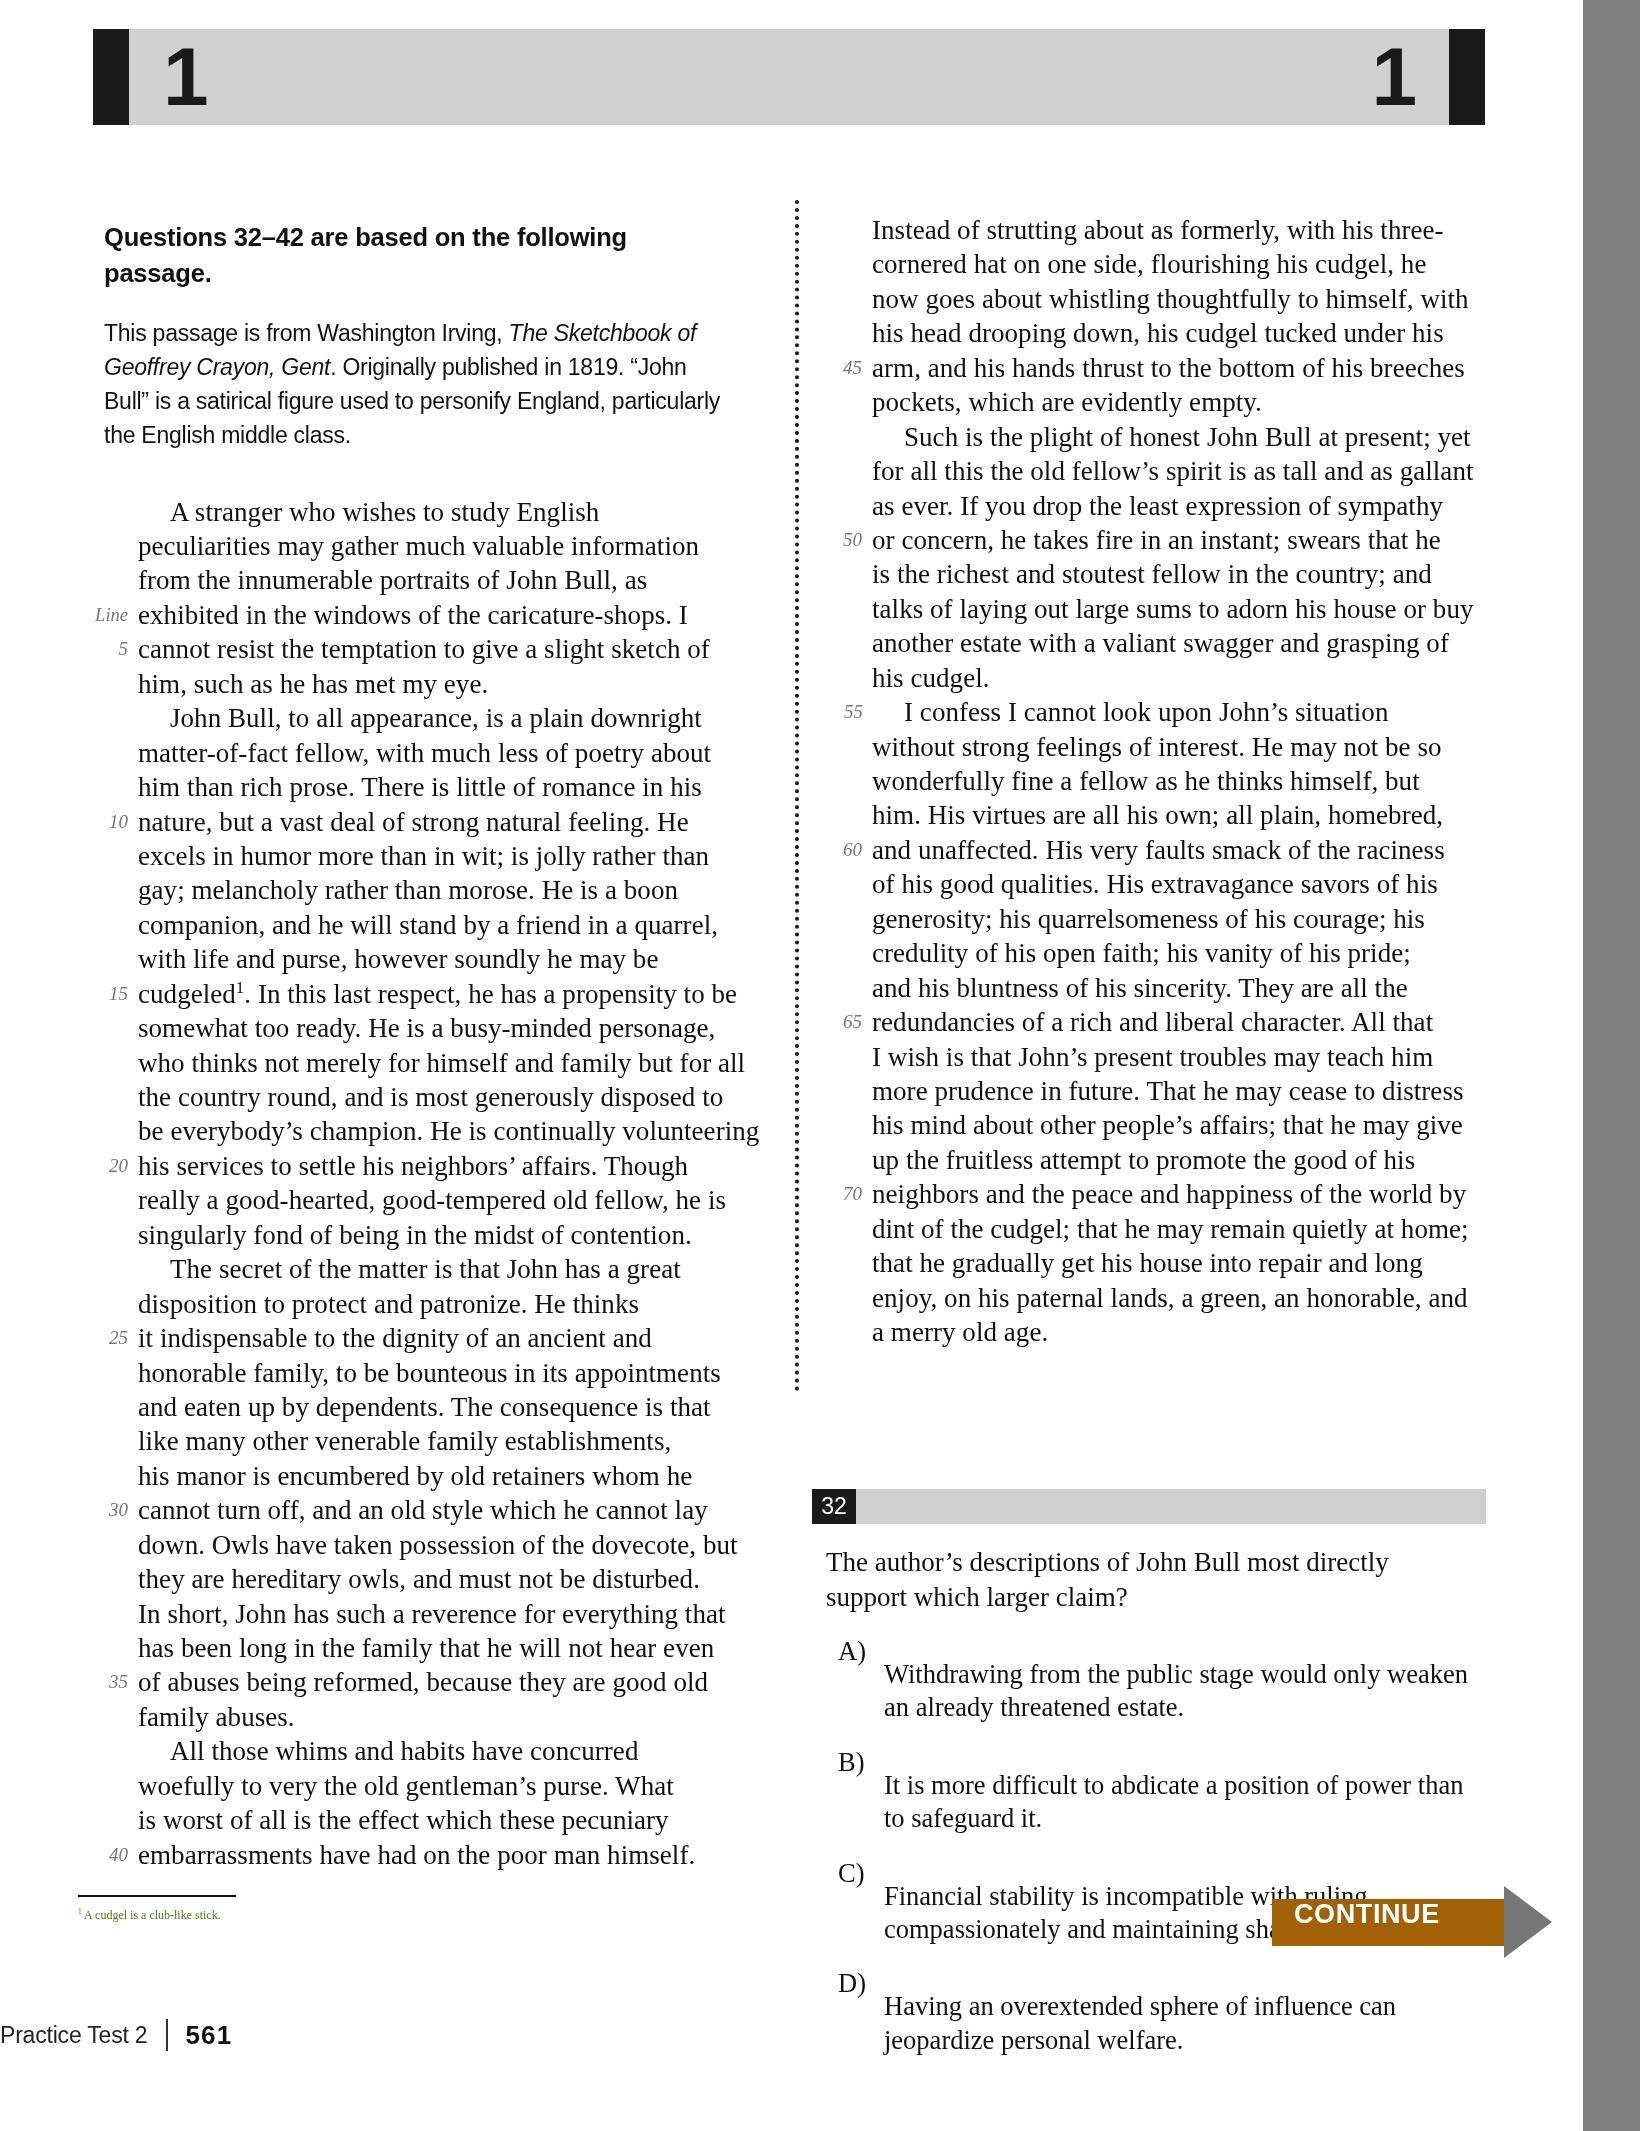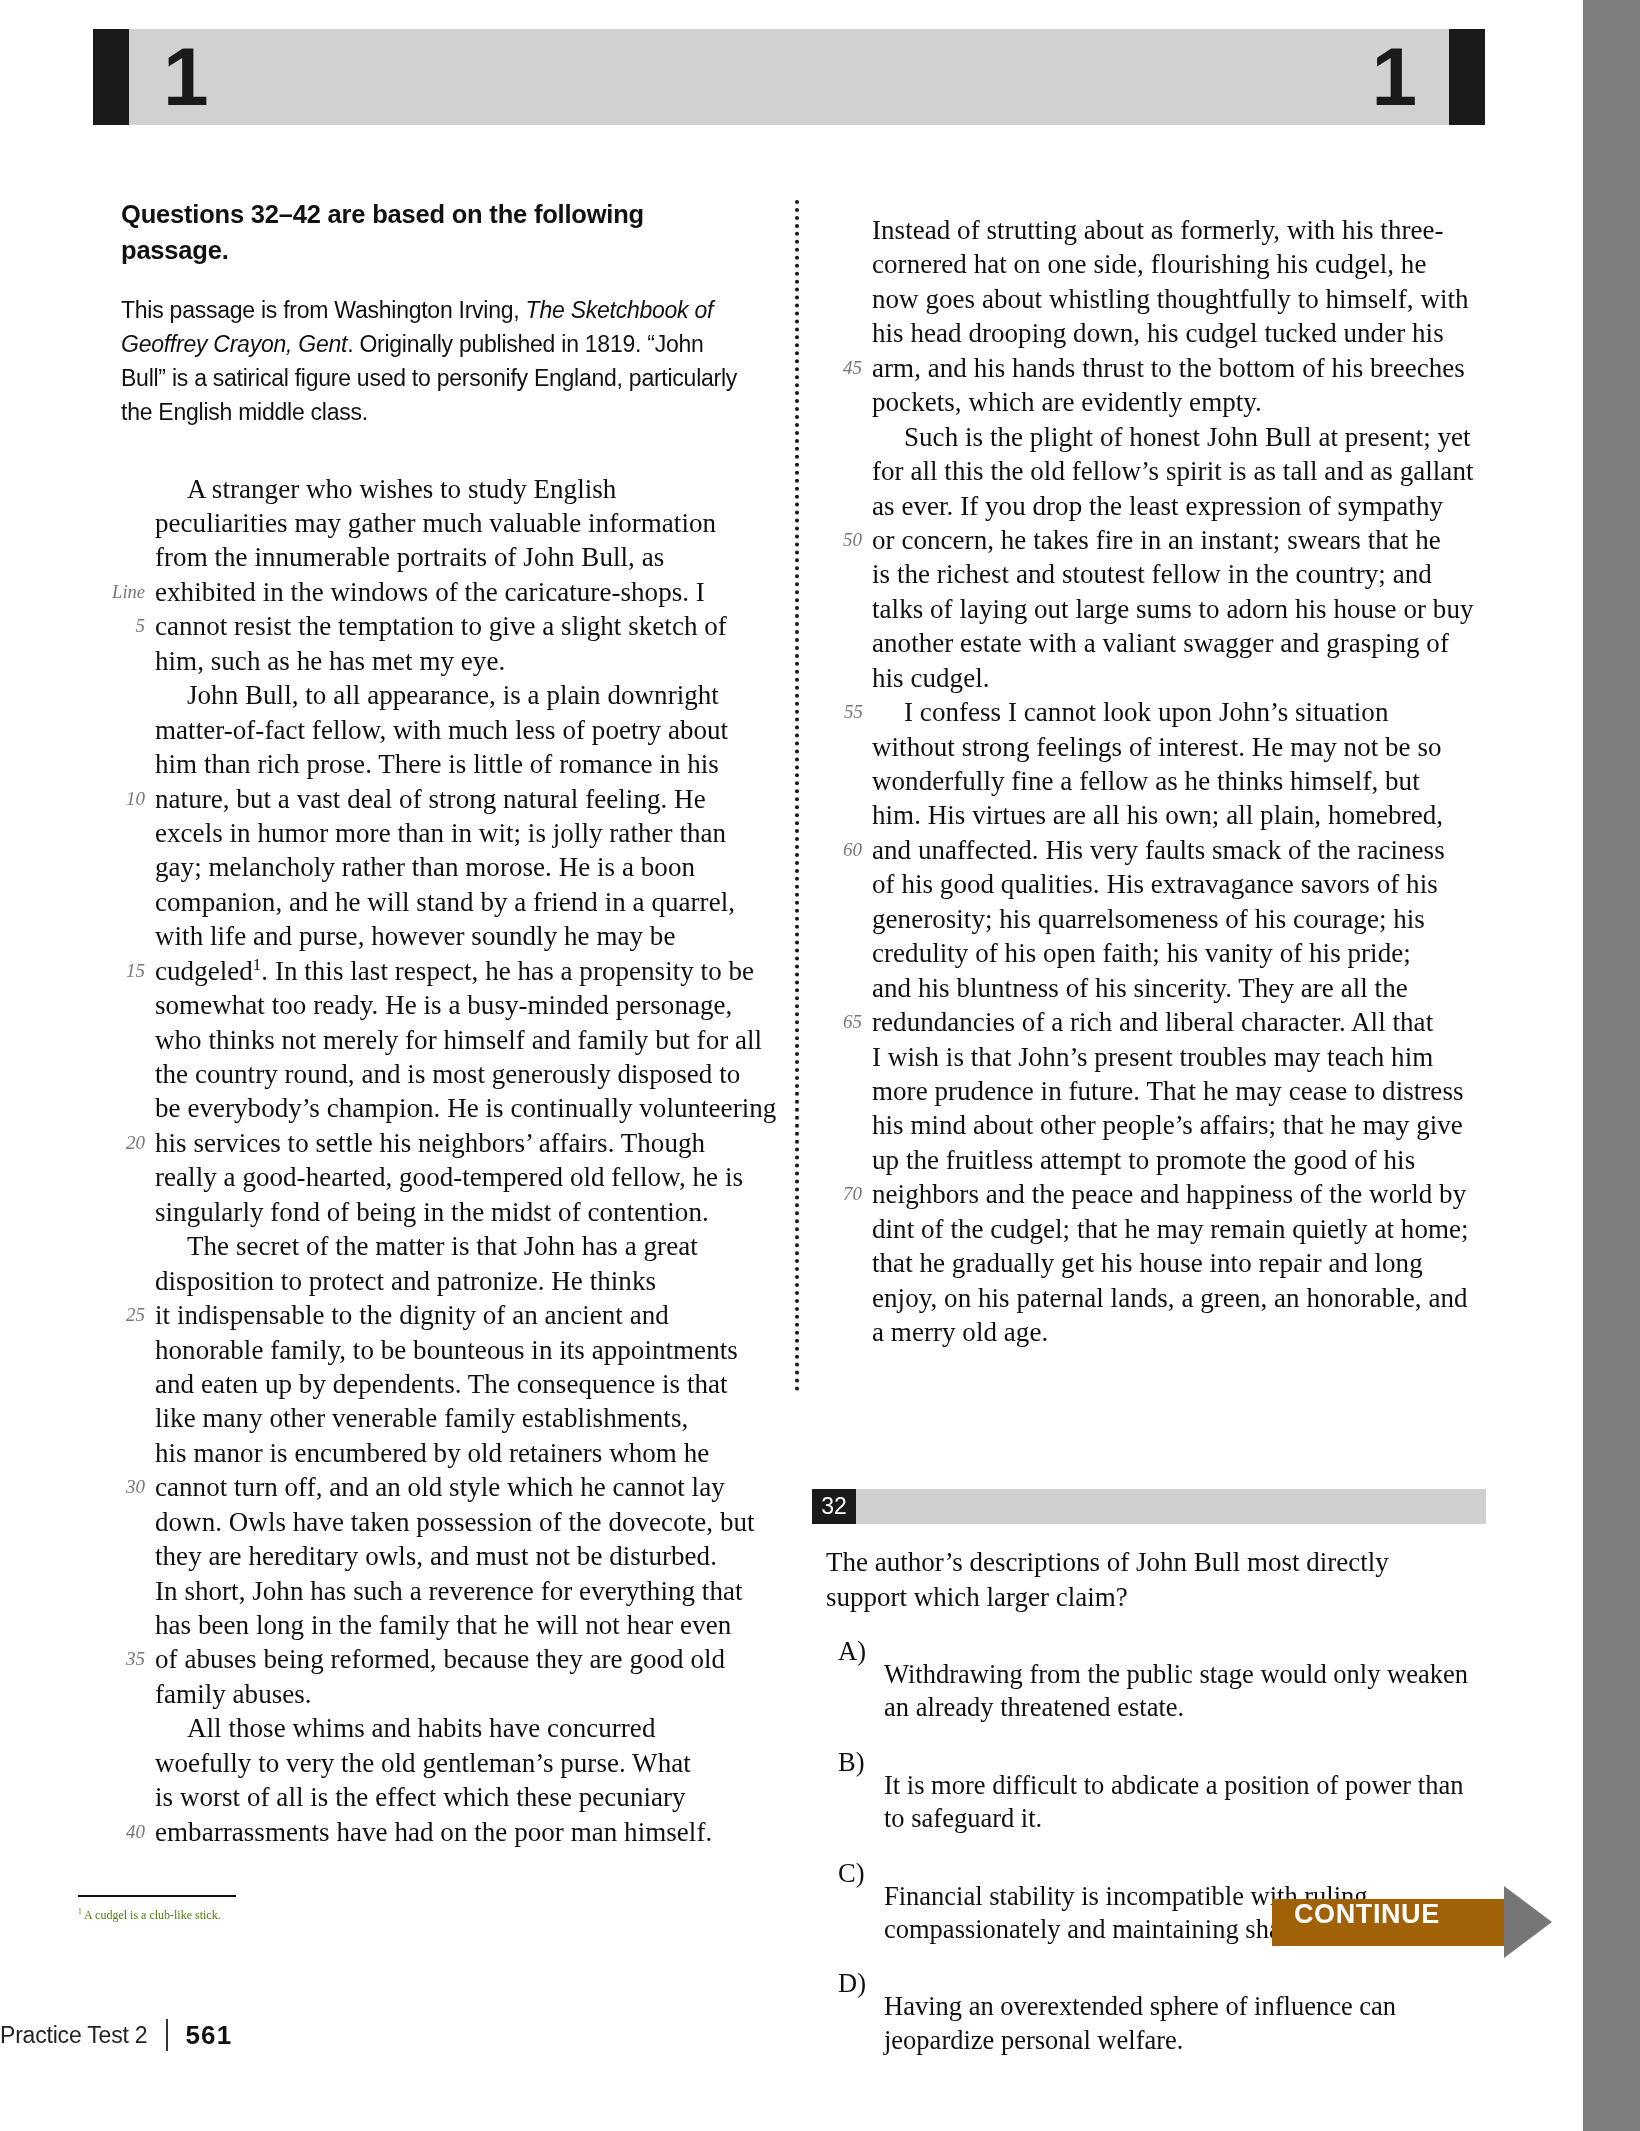--- a/index.html
+++ b/index.html
@@ -71,21 +71,21 @@
   .columns {
     position: absolute;
     left: 0;
     top: 196px;
     width: 1583px;
   }
   .col {
     position: absolute;
     top: 0;
   }
-  .col-left  { left: 95px;  width: 700px; }
+  .col-left  { left: 78px;  width: 700px; margin-top: 23px; }
   .col-right { left: 812px; width: 700px; }
 
   
   .col-divider {
     position: absolute;
     left: 795px;
     top: 200px;
     width: 0;
     height: 1192px;
     border-left: 4px dotted #161616;

